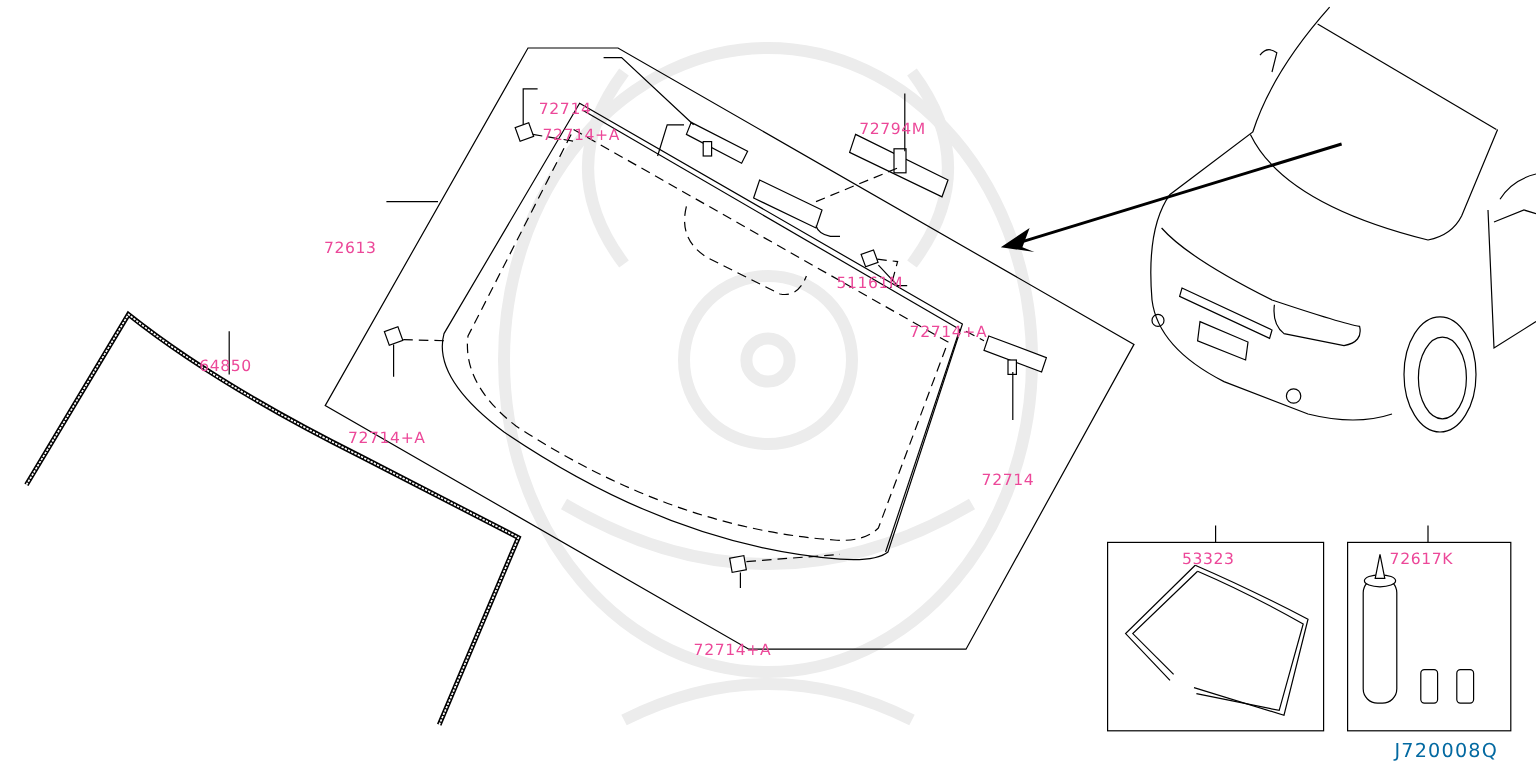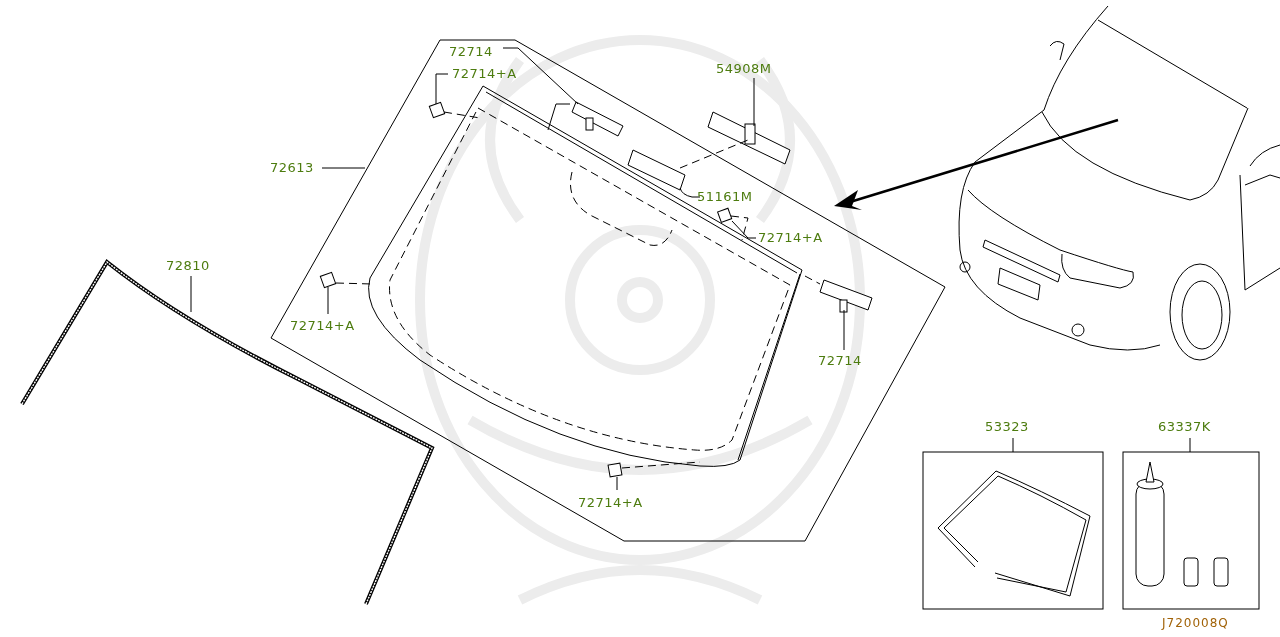--- a/index.html
+++ b/index.html
@@ -1,22 +1,22 @@
 <!DOCTYPE html>
 <html><head>
 <meta charset="utf-8">
 <style>
   html, body { margin: 0; padding: 0; background: #ffffff; }
   body { width: 1280px; height: 637px; position: relative; overflow: hidden;
          font-family: "DejaVu Sans", sans-serif; }
   #diagram { position: absolute; left: 0; top: 0; width: 1280px; height: 637px; }
   .lbl { position: absolute; font-family: "DejaVu Sans", sans-serif; font-size: 13px;
-         letter-spacing: 0.5px; color: #4d7c0f; white-space: nowrap; line-height: 14px; }
-  .code { position: absolute; font-family: "DejaVu Sans", sans-serif; font-size: 12px;
-          letter-spacing: 1px; color: #a16207; white-space: nowrap; }
+         letter-spacing: 0.5px; color: #ec4899; white-space: nowrap; line-height: 14px; margin-top: 40px; }
+  .code { position: absolute; font-family: "DejaVu Sans", sans-serif; font-size: 16px;
+          letter-spacing: 1px; color: #0369a1; white-space: nowrap; }
   svg .ln { stroke: #000; stroke-width: 1; fill: none; }
   svg .dash { stroke: #000; stroke-width: 1; fill: none; stroke-dasharray: 8 5; }
   svg .thick { stroke: #000; stroke-width: 4; fill: none; }
   svg .thin { stroke: #fff; stroke-width: 1.4; fill: none; stroke-dasharray: 2 1; }
   svg .wm { stroke: #ececec; stroke-width: 10; fill: none; }
   svg .part { stroke: #000; stroke-width: 1; fill: #fff; }
 </style>
 </head>
 <body>
 
@@ -140,25 +140,25 @@
       <ellipse class="part" cx="1150" cy="484" rx="13" ry="5"></ellipse>
       <path class="part" d="M1146 482 L1150 462 L1154 482 Z"></path>
       <rect class="part" x="1184" y="558" width="14" height="28" rx="3"></rect>
       <rect class="part" x="1214" y="558" width="14" height="28" rx="3"></rect>
     </g>
   </svg>
 
   
   <div class="lbl" style="left:449px;top:45px;">72714</div>
   <div class="lbl" style="left:452px;top:67px;">72714+A</div>
-  <div class="lbl" style="left:716px;top:62px;">54908M</div>
+  <div class="lbl" style="left:716px;top:62px;">72794M</div>
   <div class="lbl" style="left:270px;top:161px;text-align:center;">72613</div>
   <div class="lbl" style="left:697px;top:190px;">51161M</div>
   <div class="lbl" style="left:758px;top:231px;">72714+A</div>
-  <div class="lbl" style="left:166px;top:259px;">72810</div>
+  <div class="lbl" style="left:166px;top:259px;">64850</div>
   <div class="lbl" style="left:290px;top:319px;">72714+A</div>
   <div class="lbl" style="left:818px;top:354px;">72714</div>
   <div class="lbl" style="left:578px;top:496px;">72714+A</div>
   <div class="lbl" style="left:985px;top:420px;">53323</div>
-  <div class="lbl" style="left:1158px;top:420px;">63337K</div>
+  <div class="lbl" style="left:1158px;top:420px;">72617K</div>
 
   <div class="code" style="left:1162px;top:616px;">J720008Q</div>
 </div>
 
 </body></html>

